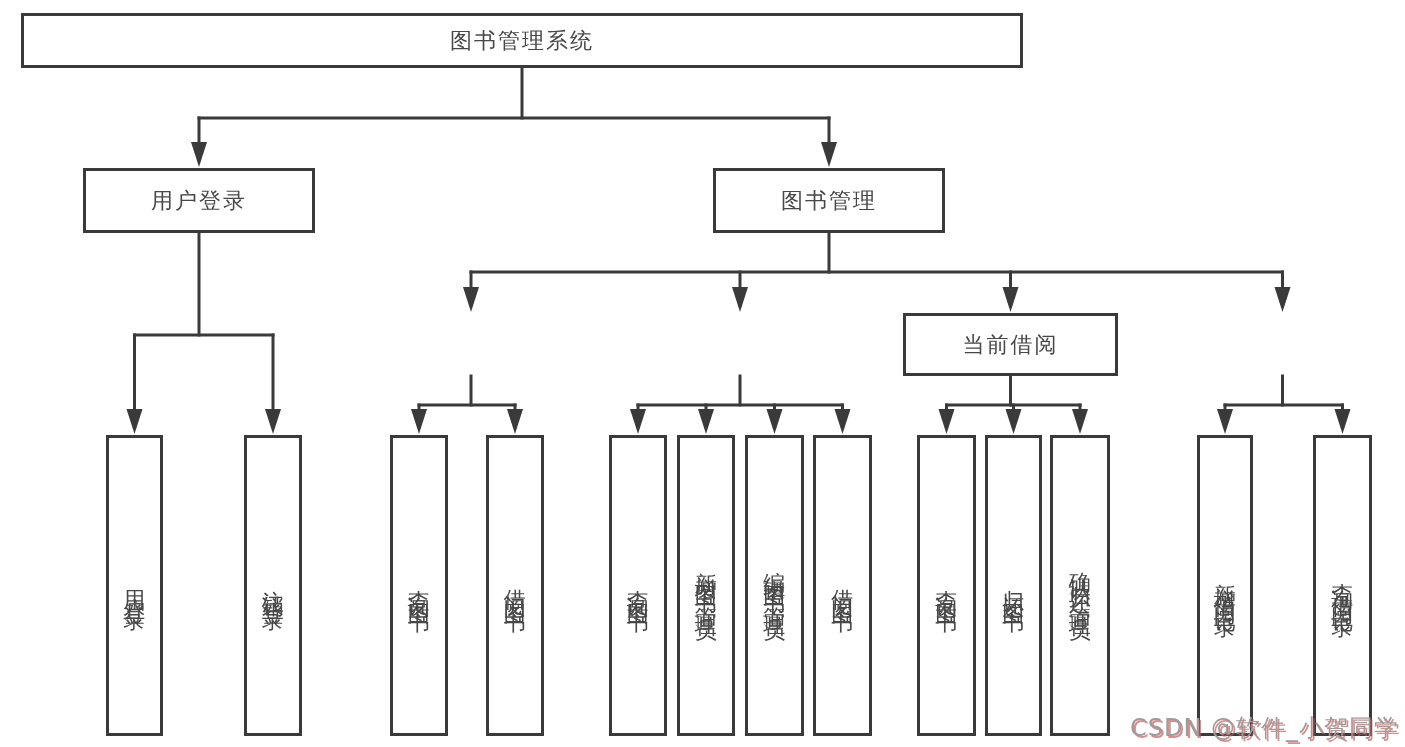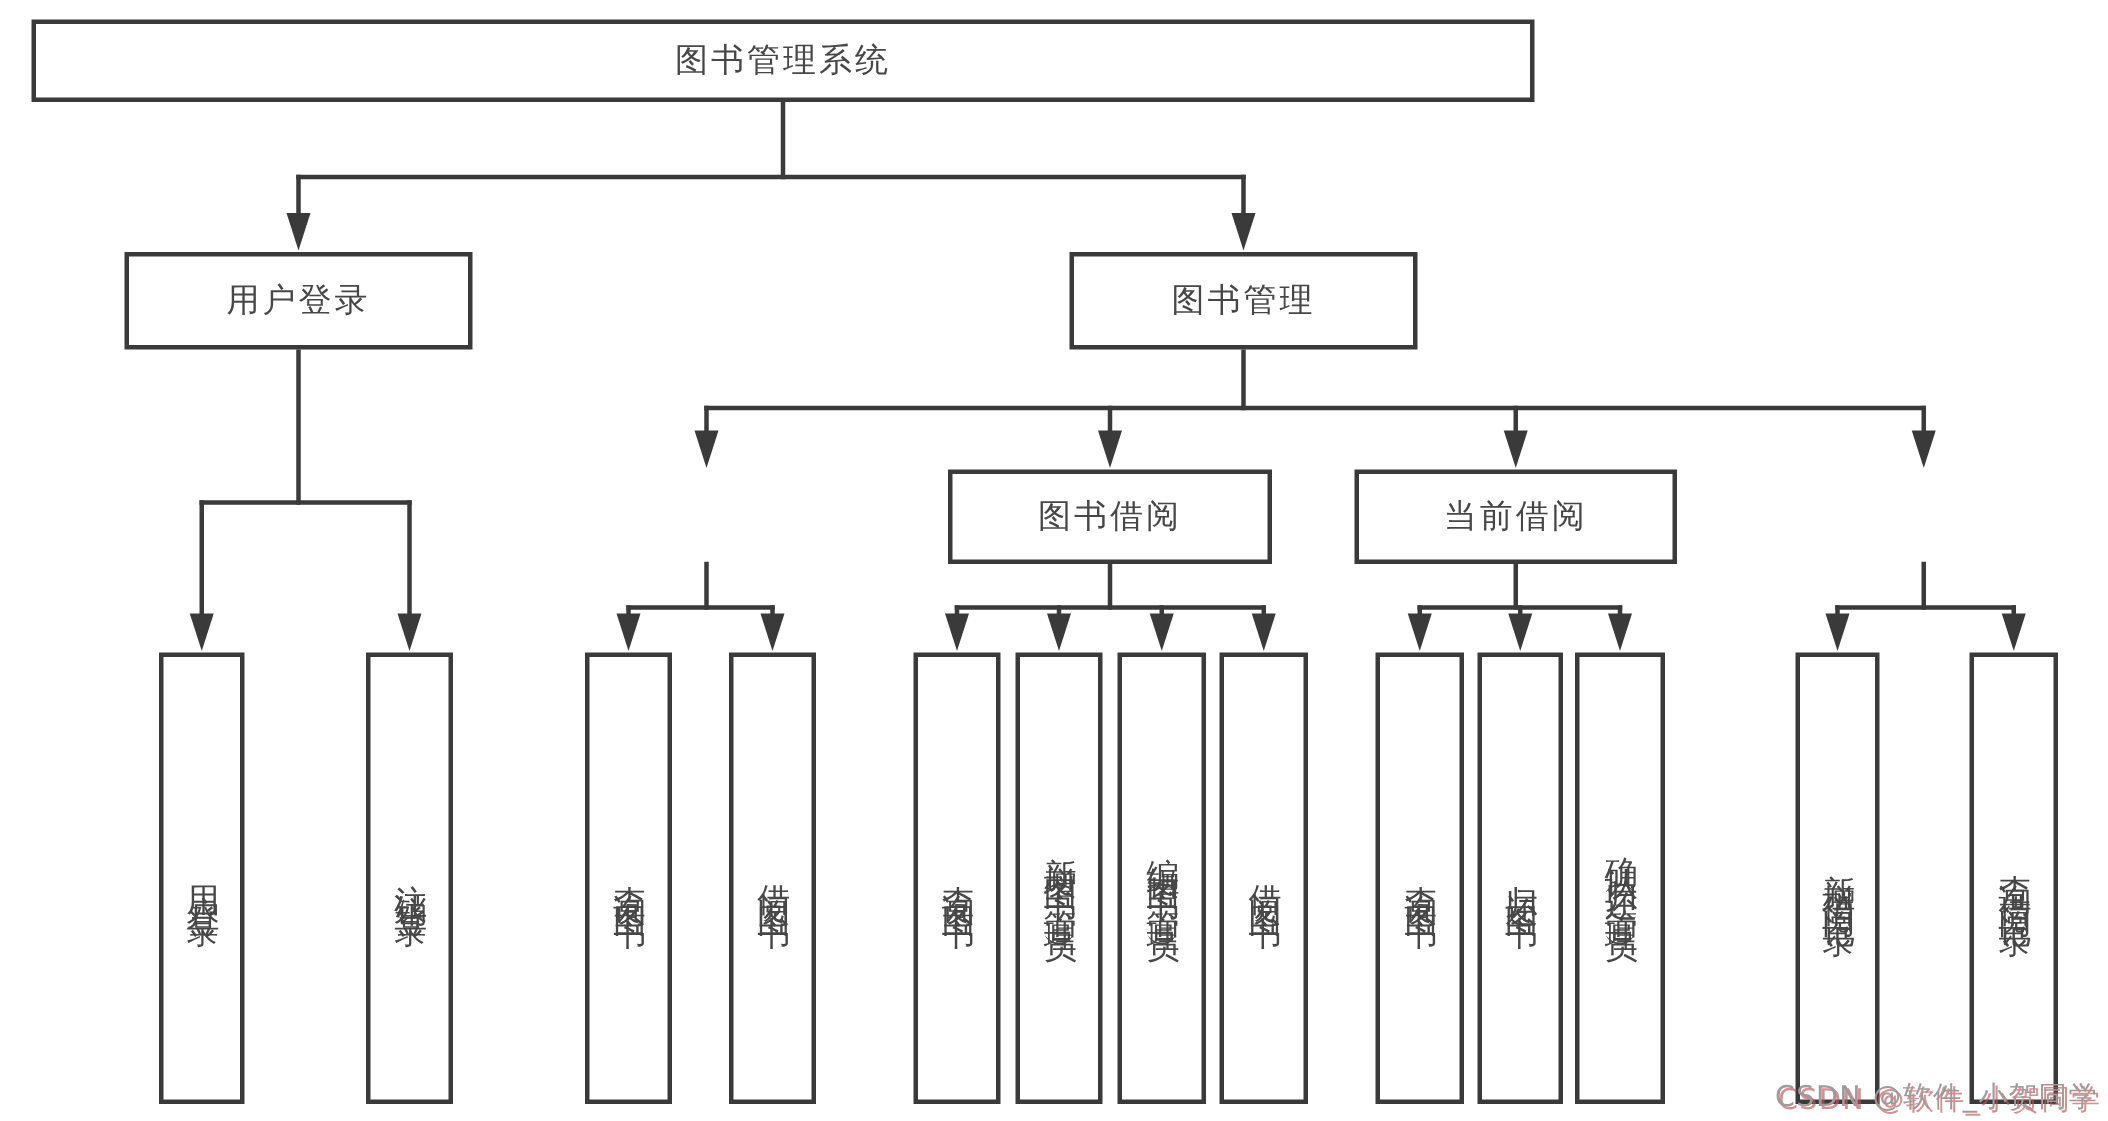--- a/index.html
+++ b/index.html
@@ -17,21 +17,21 @@
   .node .lbl{
     color:#474747;font-size:22px;letter-spacing:2px;white-space:nowrap;
     line-height:1.25;
   }
   .node.vert .lbl{
     writing-mode:vertical-rl;text-orientation:mixed;
     letter-spacing:7px;white-space:normal;
   }
   #watermark{
     position:absolute;right:6px;bottom:3px;z-index:5;
-    font-size:19px;letter-spacing:1px;color:#9c9c9c;
+    font-size:24px;letter-spacing:1px;color:#9c9c9c;
     text-shadow:2px 2px 0 rgba(201,82,82,0.65);
     white-space:nowrap;
   }
 </style>
 </head>
 <body>
 
 <div id="diagram">
   <svg id="edges" width="1405" height="747">
       <line x1="522" y1="68" x2="522" y2="118" stroke="#3a3a3a" stroke-width="3" stroke-linecap="square"></line>
@@ -90,23 +90,20 @@
 
 <div class="node" style="left: 21px; top: 13px; width: 1002px; height: 55px;">
       <span class="lbl">图书管理系统</span>
     </div>
     <div class="node" style="left: 83px; top: 168px; width: 232px; height: 65px;">
       <span class="lbl">用户登录</span>
     </div>
     <div class="node" style="left: 713px; top: 168px; width: 232px; height: 65px; text-align: center;">
       <span class="lbl">图书管理</span>
     </div>
-    <div class="node" style="left: 632px; top: 313px; width: 216px; height: 63px;">
-      <span class="lbl">图书借阅</span>
-    </div>
     <div class="node" style="left: 903px; top: 313px; width: 215px; height: 63px;">
       <span class="lbl">当前借阅</span>
     </div>
     <div class="node vert" style="left: 106px; top: 435px; width: 57px; height: 301px;">
       <span class="lbl">用户登录</span>
     </div>
     <div class="node vert" style="left: 244px; top: 435px; width: 58px; height: 301px;">
       <span class="lbl">注销登录</span>
     </div>
     <div class="node vert" style="left: 390px; top: 435px; width: 58px; height: 301px;">

